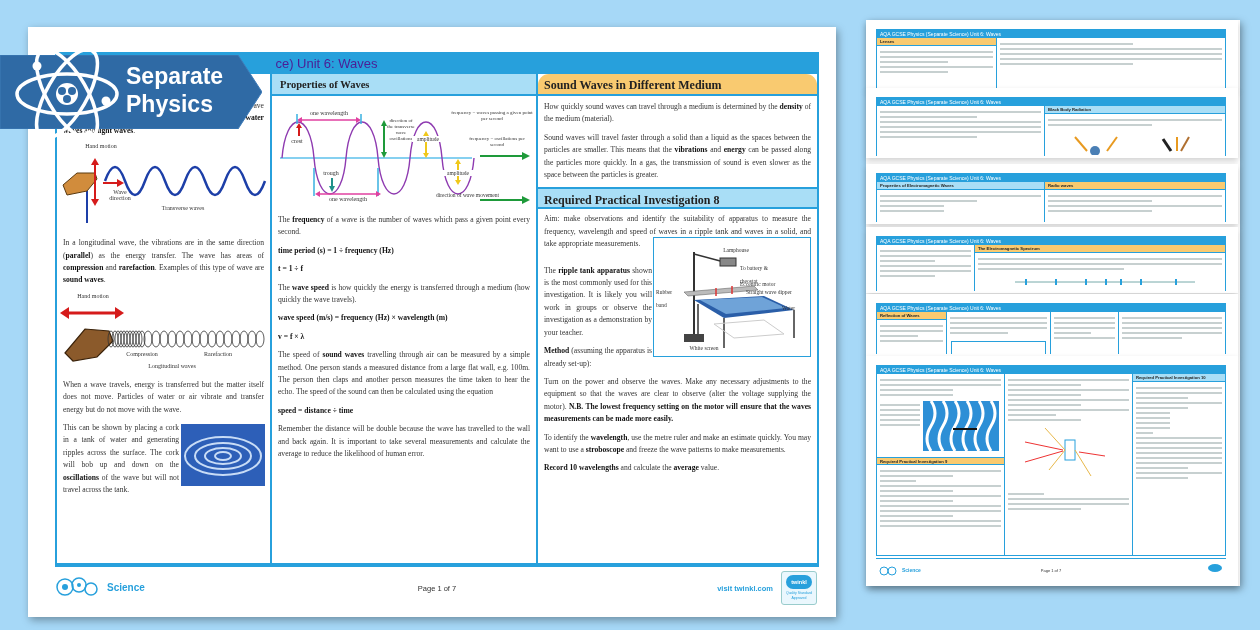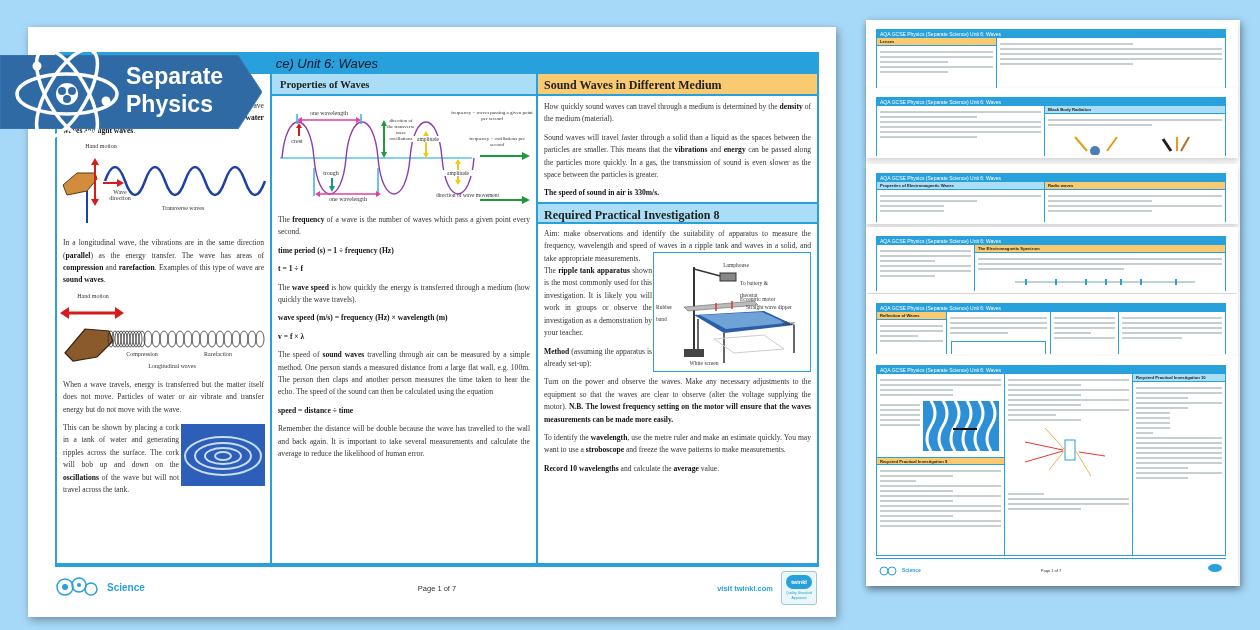--- a/index.html
+++ b/index.html
@@ -13,27 +13,27 @@
   
   .page {
     position: absolute; left: 28px; top: 27px; width: 808px; height: 590px;
     background: #fff; box-shadow: 2px 3px 8px rgba(0,0,0,0.35);
   }
   .doc-frame {
     position: absolute; left: 27px; top: 25px; width: 764px; height: 513px;
     border: 2px solid #27a0dc; background: #fff;
   }
   .doc-title {
-    height: 20px; background: #27a0dc; color: #0f172a; font-size: 13px;
-    padding: 2px 6px; line-height: 16px; font-style: italic;
+    height: 20px; background: #27a0dc; color: #4c1d95; font-size: 13px;
+    padding: 2px 6px; line-height: 16px;
   }
   .doc-title .hidden-pre { visibility: hidden; }
   .cols { position: absolute; top: 20px; left: 0; right: 0; bottom: 0; display: flex; }
   .col { position: relative; border-right: 2px solid #27a0dc; overflow: hidden; font-family: Liberation Serif, serif; }
-  .col:last-child { border-right: none; }
+  .col:last-child { border-right: none; border-radius: 11px; }
   .col1 { width: 215px; }
   .col2 { width: 266px; }
   .col3 { flex: 1; }
   .sec-head {
     height: 22px; font-weight: bold; font-size: 10.5px; line-height: 22px;
     padding-left: 6px; border-bottom: 2px solid #27a0dc;
   }
   .sec-head.blue { background: #a9def6; }
   .sec-head.gold { background: #f9ca70; font-size: 12px; }
   .sec-head.blue.big { font-size: 12px; }
@@ -505,21 +505,20 @@
           <p><b>speed = distance ÷ time</b></p>
           <p>Remember the distance will be double because the wave has travelled to the wall and back again. It is important to take several measurements and calculate the average to reduce the likelihood of human error.</p>
         </div>
       </div>
 
       <div class="col col3">
         <div class="sec-head gold">Sound Waves in Different Medium</div>
         <div class="txt" style="padding-top:5px;">
           <p><span>How quickly sound waves can travel through a medium is determined by the </span><b>density</b><span> of the medium (material).</span></p>
           <p><span>Sound waves will travel faster through a solid than a liquid as the spaces between the particles are smaller. This means that the </span><b>vibrations</b><span> and </span><b>energy</b><span> can be passed along the particles more quickly. In a gas, the transmission of sound is even slower as the space between the particles is greater.</span></p>
-          <p style="margin-bottom:2px;"><b>The speed of sound in air is 330m/s.</b></p>
         </div>
         <div class="sec-head blue big" style="border-top:2px solid #27a0dc;">Required Practical Investigation 8</div>
         <div class="txt" style="padding-top:4px;position:relative;">
           <p style="margin-bottom:0;">Aim: make observations and identify the suitability of apparatus to measure the frequency, wavelength and speed of waves in a ripple tank and waves in a solid, and take appropriate measurements.</p>
           <div style="position:absolute;right:6px;top:28px;width:158px;height:120px;border:1px solid #27a0dc;background:#fff;">
             <svg width="158" height="120">
               <line x1="40" y1="14" x2="40" y2="100" stroke="#333" stroke-width="2"></line>
               <line x1="40" y1="16" x2="70" y2="24" stroke="#333" stroke-width="1.5"></line>
               <rect x="66" y="20" width="16" height="8" fill="#888" stroke="#333"></rect>
               <rect x="30" y="96" width="20" height="8" fill="#444"></rect>
@@ -534,21 +533,21 @@
               <line x1="78" y1="48" x2="78" y2="56" stroke="#d33" stroke-width="1.5"></line>
             </svg>
             <div class="fig-label" style="left:62px;top:6px;width:40px;font-size:5.5px;">Lamphouse</div>
             <div class="fig-label" style="left:86px;top:24px;width:44px;font-size:5.5px;text-align:left;">To battery &amp; rheostat</div>
             <div class="fig-label" style="left:86px;top:40px;width:60px;font-size:5.5px;text-align:left;">Eccentric motor</div>
             <div class="fig-label" style="left:92px;top:48px;width:66px;font-size:5.5px;text-align:left;">Straight wave dipper</div>
             <div class="fig-label" style="left:2px;top:48px;width:26px;font-size:5.5px;text-align:left;">Rubber band</div>
             <div class="fig-label" style="left:128px;top:64px;width:30px;font-size:5.5px;text-align:left;">Water</div>
             <div class="fig-label" style="left:28px;top:104px;width:44px;font-size:5.5px;">White screen</div>
           </div>
-          <div style="width:108px;">
+          <div style="width:108px;margin-top:14px;">
             <p><span>The </span><b>ripple tank apparatus</b><span> shown is the most commonly used for this investigation. It is likely you will work in groups or observe the investigation as a demonstration by your teacher.</span></p>
             <p><b>Method</b><span> (assuming the apparatus is already set-up):</span></p>
           </div>
           <p><span>Turn on the power and observe the waves. Make any necessary adjustments to the equipment so that the waves are clear to observe (alter the voltage supplying the motor). </span><b>N.B. The lowest frequency setting on the motor will ensure that the waves measurements can be made more easily.</b></p>
           <p><span>To identify the </span><b>wavelength</b><span>, use the metre ruler and make an estimate quickly. You may want to use a </span><b>stroboscope</b><span> and freeze the wave patterns to make measurements.</span></p>
           <p><b>Record 10 wavelengths</b><span> and calculate the </span><b>average</b><span> value.</span></p>
         </div>
       </div>
     </div>
   </div>

